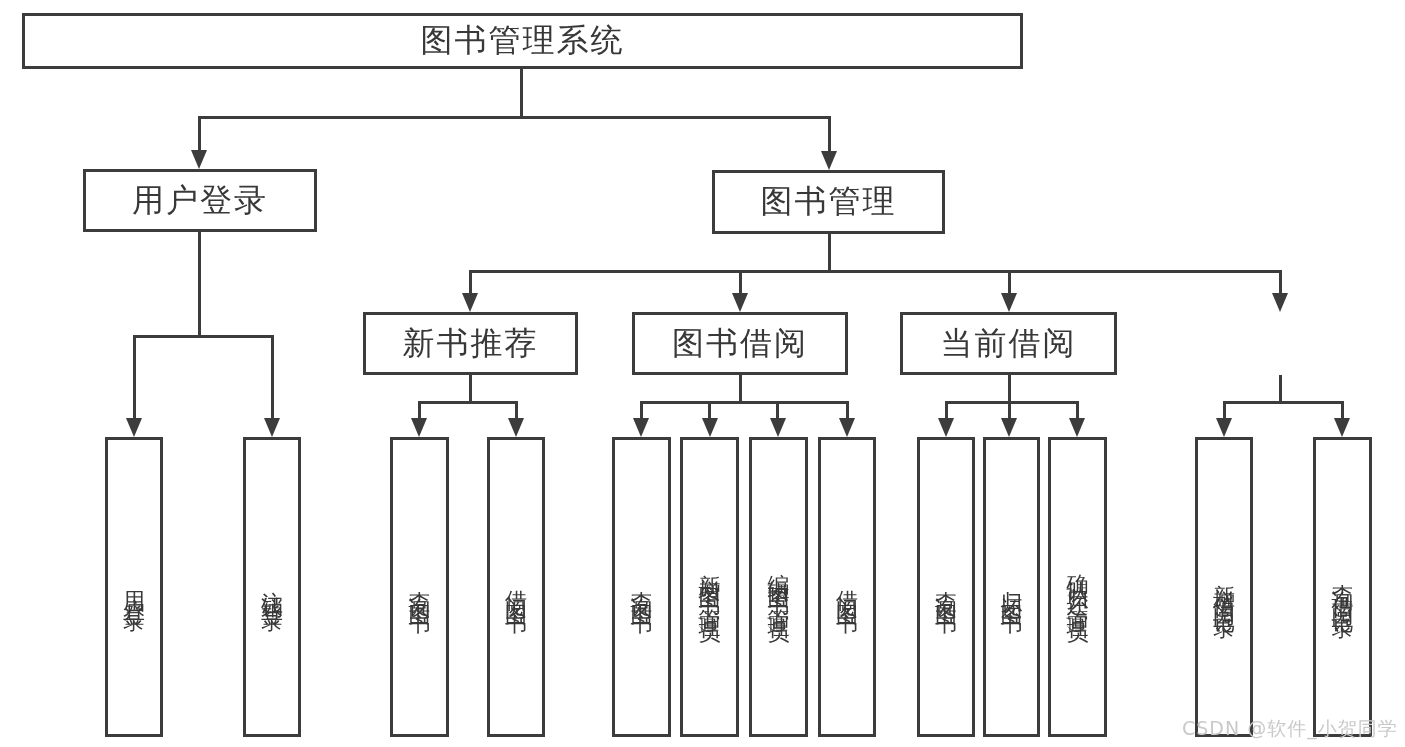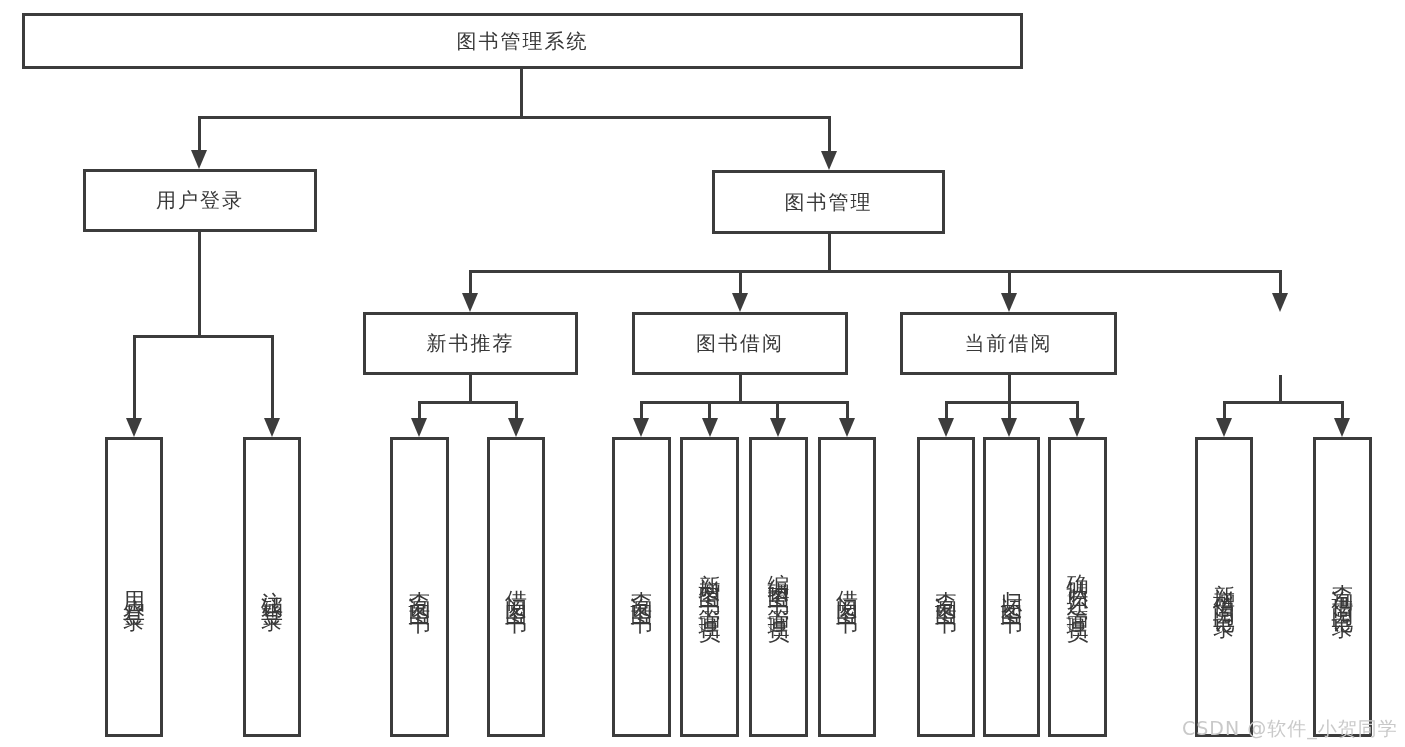--- a/index.html
+++ b/index.html
@@ -5,21 +5,21 @@
   html,body{margin:0;padding:0;background:#ffffff;}
   .canvas{
     position:relative;width:1405px;height:747px;background:#ffffff;
     font-family:"DejaVu Sans","Liberation Sans",sans-serif;overflow:hidden;
   }
   .hbox{
     position:absolute;box-sizing:border-box;border:3px solid #3c3c3c;background:#ffffff;
     display:flex;align-items:center;justify-content:center;
   }
   .hbox span{
-    font-size:20px;color:#383838;letter-spacing:2px;white-space:nowrap;
+    font-size:32px;color:#383838;letter-spacing:2px;white-space:nowrap;
   }
   .vbox{
     position:absolute;box-sizing:border-box;border:3px solid #3c3c3c;background:#ffffff;
     display:flex;align-items:center;justify-content:center;
   }
   .vbox span{
     writing-mode:vertical-rl;text-orientation:mixed;
     font-size:22px;color:#383838;letter-spacing:7px;line-height:1;white-space:nowrap;
   }
   .line{position:absolute;background:#3c3c3c;}

